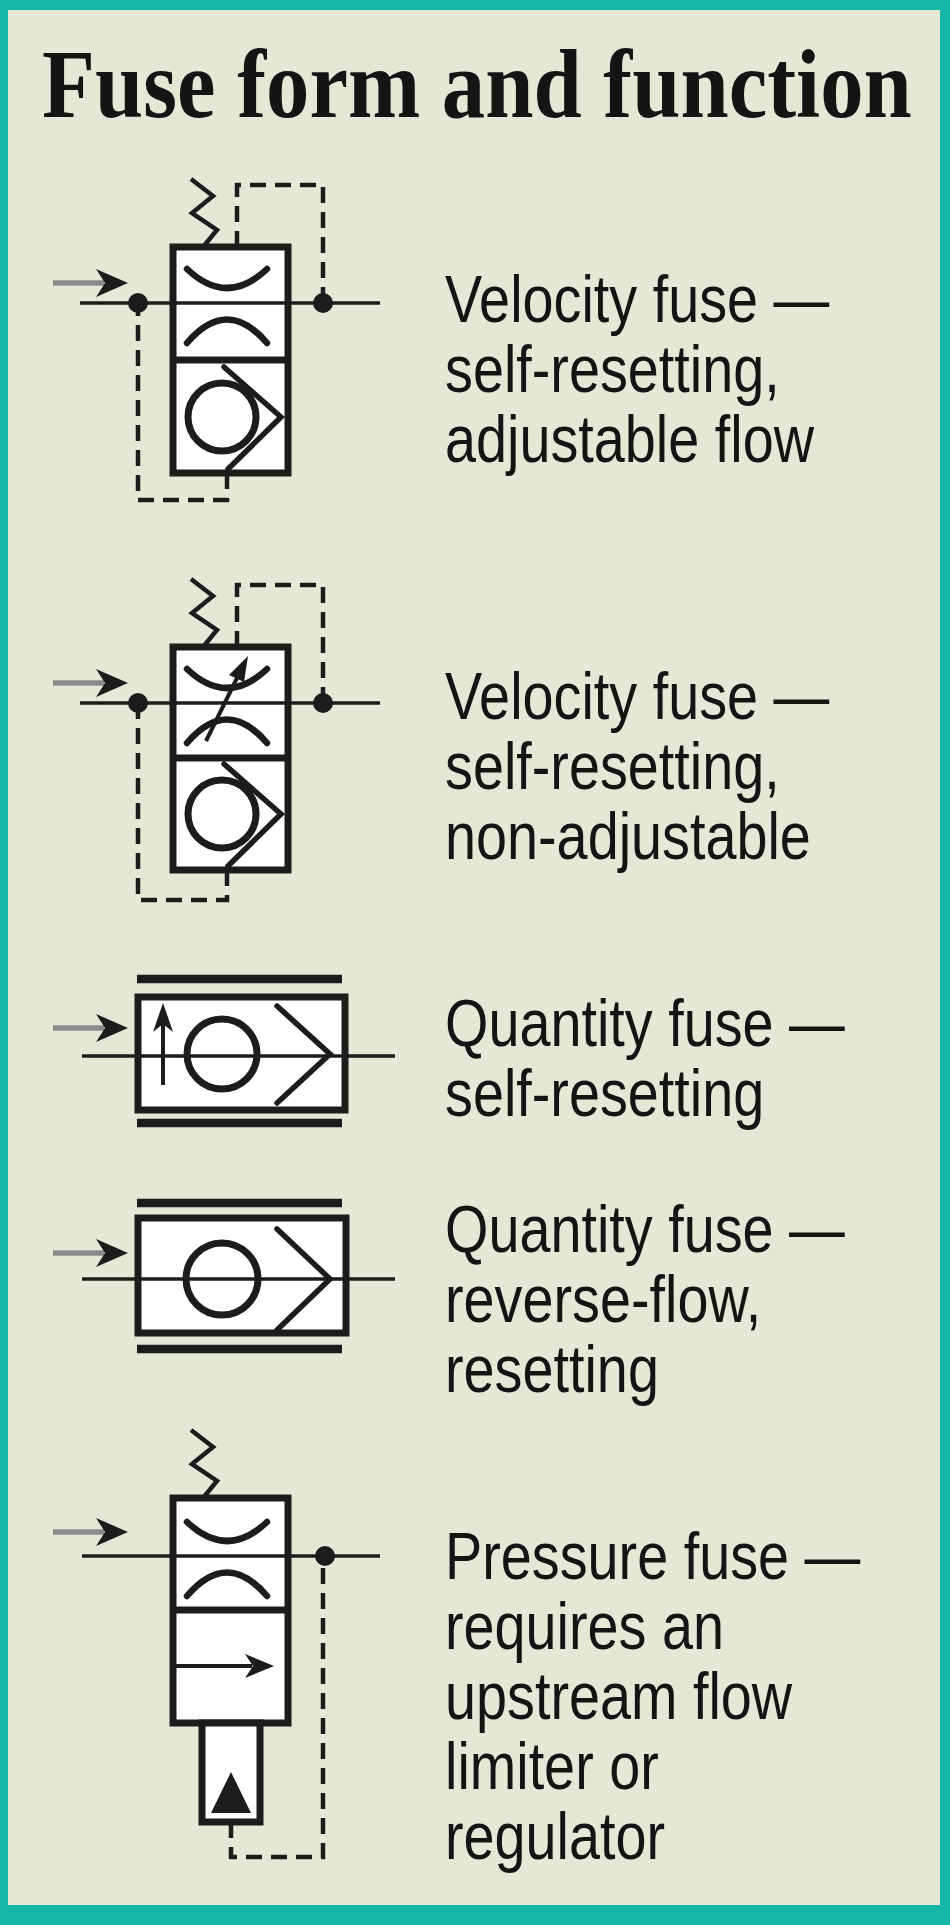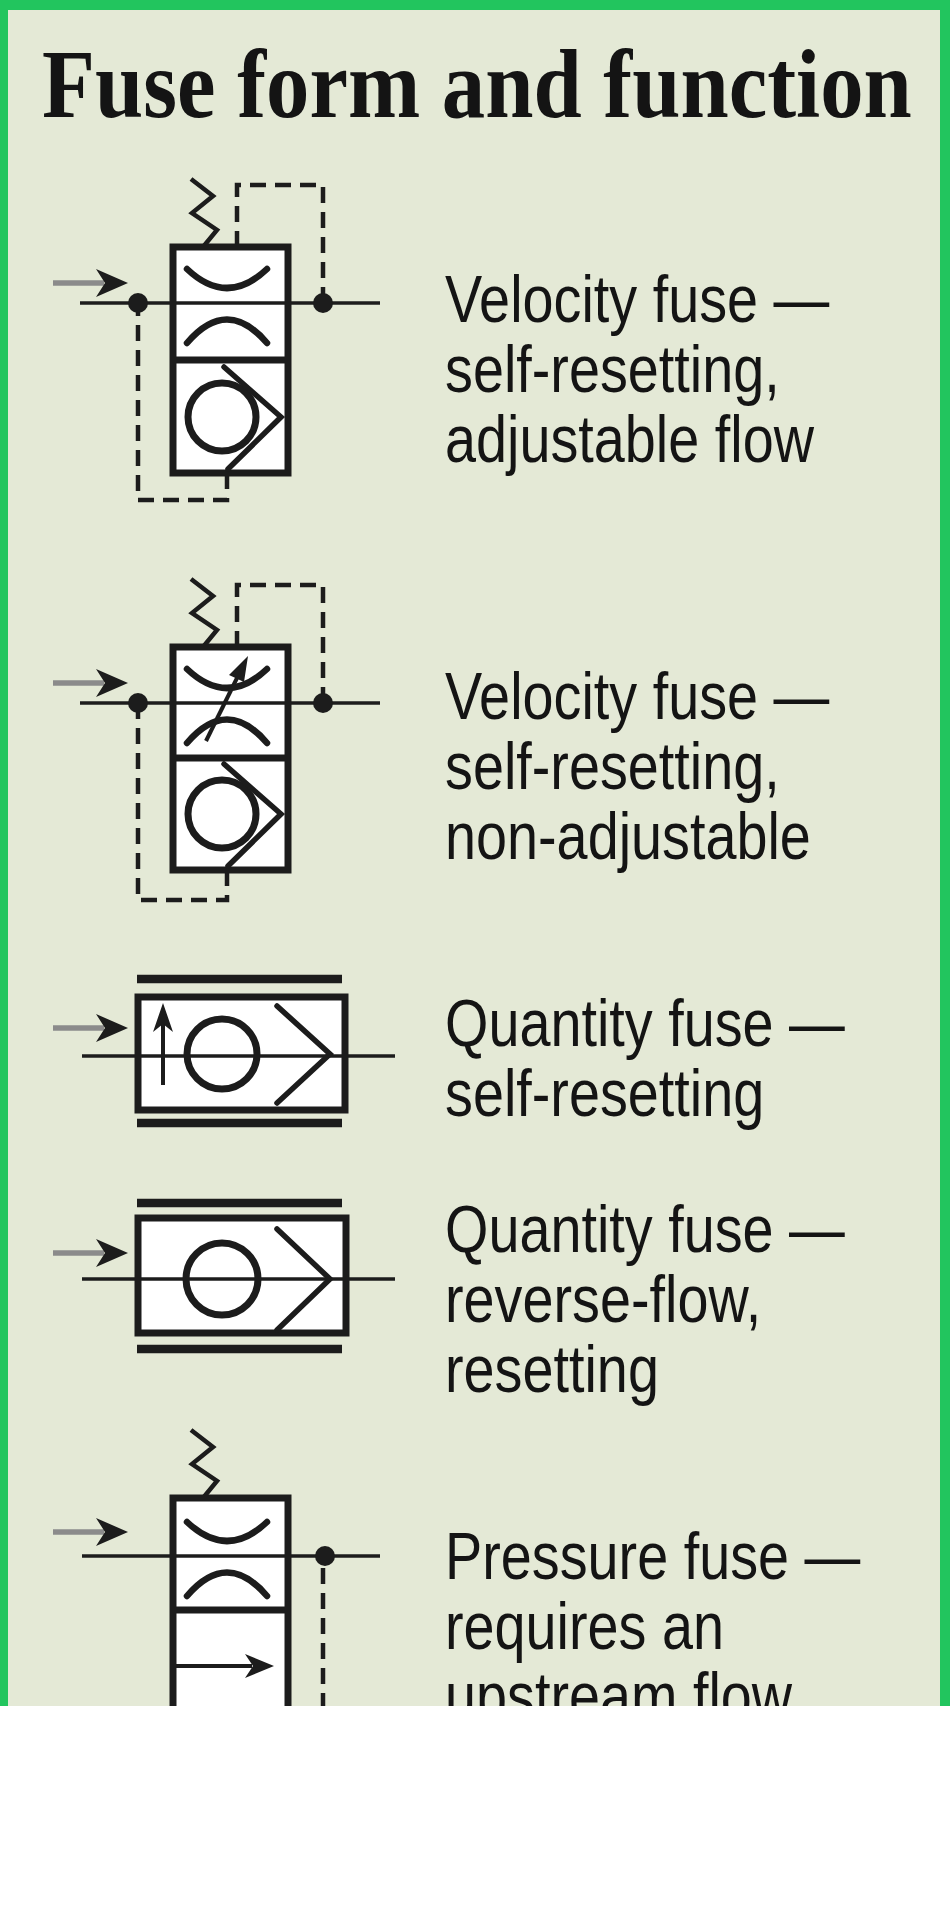--- a/index.html
+++ b/index.html
@@ -1,20 +1,20 @@
 <!DOCTYPE html>
 <html style="--panel-bg: #e4e9d6; --line: #1c1c1c; --arrow-gray: #8b8b8b; --text: #141414;"><head>
 <meta charset="utf-8">
 <style>
   html,body { margin:0; padding:0; background:#ffffff; }
   #figure {
     position: relative;
     width: 950px;
-    height: 1706px;
-    background: #22c55e;
+    height: 1925px;
+    background: #14b8a6;
     font-family: "Liberation Sans", sans-serif;
     overflow: hidden;
   }
   #panel {
     position: absolute;
     left: 8px; top: 10px;
     width: 932px; height: 1895px;
     background: var(--panel-bg, #e4e9d6);
   }
   #title {

